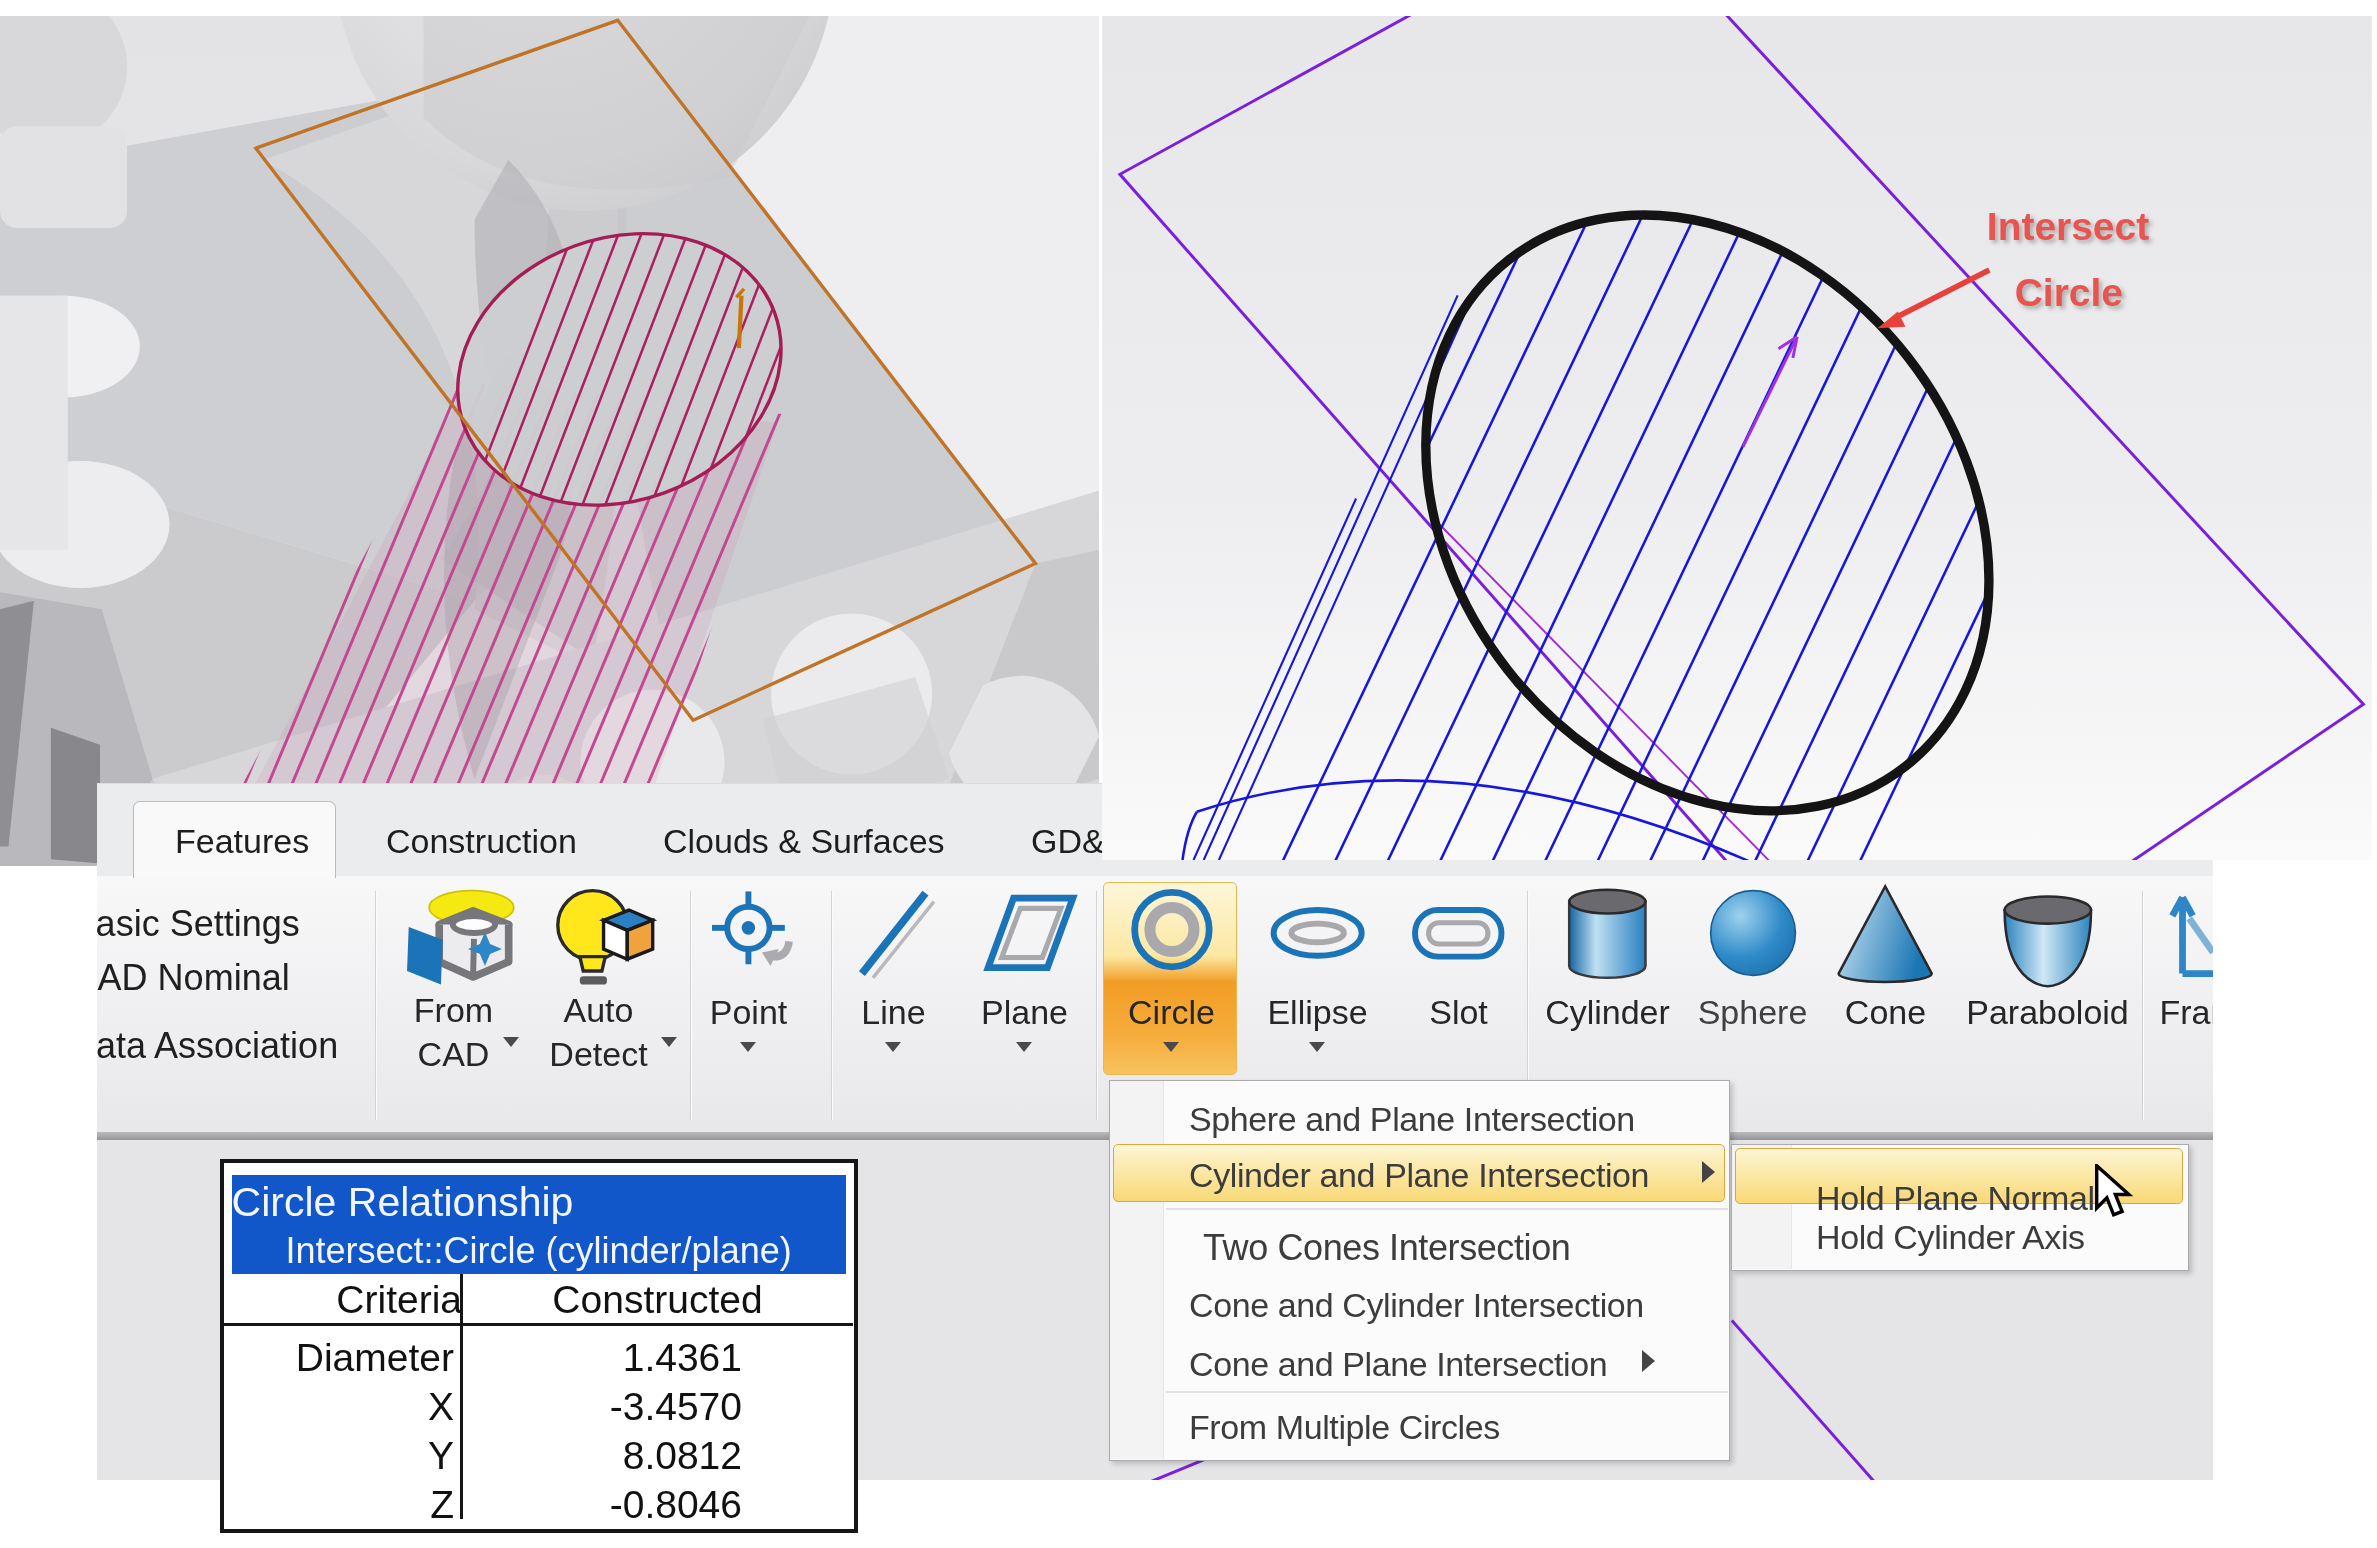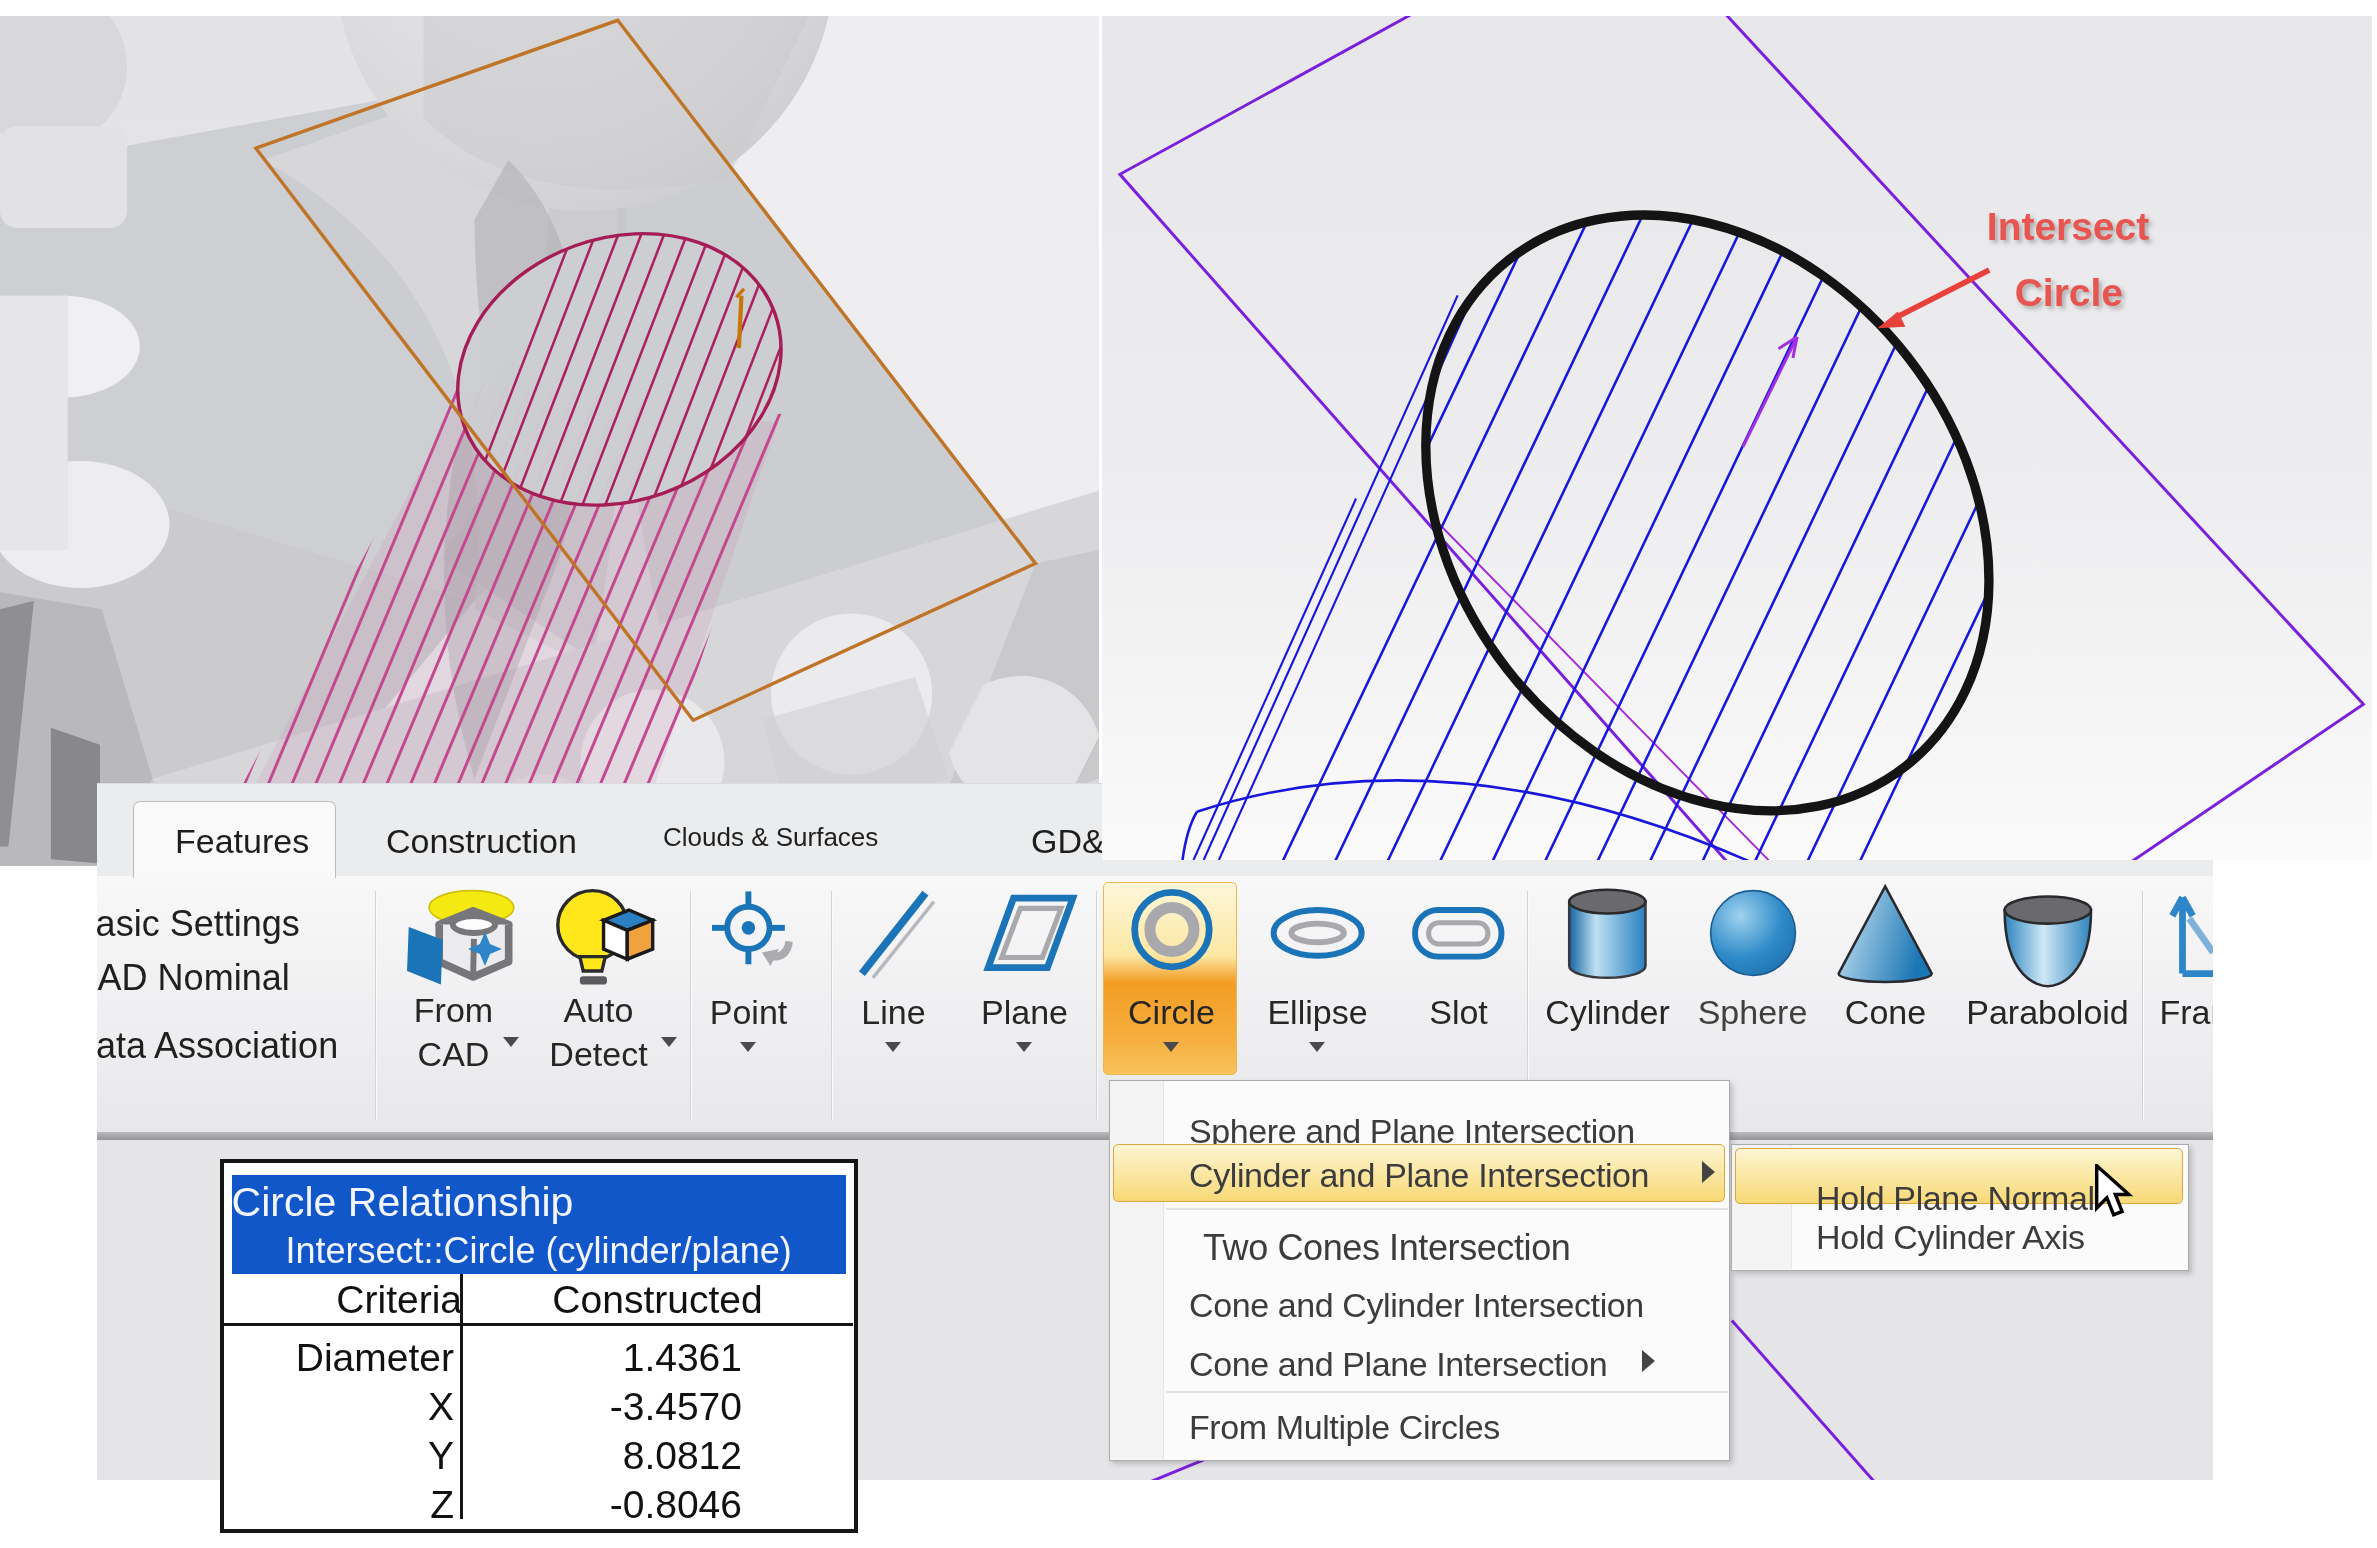--- a/index.html
+++ b/index.html
@@ -108,21 +108,21 @@
 <div style="position:absolute;left:0;top:93px;width:2116px;height:256px;background:linear-gradient(#f8f8f9,#efeff1 55%,#e8e8ea)"></div>
 <div style="position:absolute;left:0;top:349px;width:2116px;height:8.5px;background:linear-gradient(#babbbd,#8f9093)"></div>
 <div style="position:absolute;left:0;top:357px;width:2116px;height:340px;background:#e5e5e8"></div>
 <svg style="position:absolute;left:0;top:357px" width="2116" height="340" viewBox="0 0 2498 401">
 <line x1="1310" y1="376" x2="1232" y2="408" stroke="#7a20dd" stroke-width="3.5"></line>
 <line x1="1930" y1="213" x2="2098" y2="403" stroke="#7a20dd" stroke-width="3.5"></line>
 </svg>
 <div style="position:absolute;left:36px;top:18px;width:203px;height:77px;background:#f9f9fa;border:1.7px solid #bcbcbf;border-bottom:none;border-radius:6.8px 6.8px 0 0"></div>
 <div style="font-family:'Liberation Sans',sans-serif;font-size:34px;color:#1e1e1e;position:absolute;top:39px;left:78px">Features</div>
 <div style="font-family:'Liberation Sans',sans-serif;font-size:34px;color:#1e1e1e;position:absolute;top:39px;left:289px">Construction</div>
-<div style="font-family:'Liberation Sans',sans-serif;font-size:26px;color:#1e1e1e;position:absolute;top:39px;left:566px">Clouds &amp; Surfaces</div>
+<div style="font-family:'Liberation Sans',sans-serif;font-size:34px;color:#1e1e1e;position:absolute;top:39px;left:566px">Clouds &amp; Surfaces</div>
 <div style="font-family:'Liberation Sans',sans-serif;font-size:34px;color:#1e1e1e;position:absolute;top:39px;left:934px">GD&amp;T</div>
 <div style="font-family:'Liberation Sans',sans-serif;font-size:36px;color:#1f1f1f;position:absolute;left:-25.4px;top:120px">Basic Settings</div>
 <div style="font-family:'Liberation Sans',sans-serif;font-size:36px;color:#1f1f1f;position:absolute;left:-25.4px;top:174px">CAD Nominal</div>
 <div style="font-family:'Liberation Sans',sans-serif;font-size:36px;color:#1f1f1f;position:absolute;left:-27px;top:242px">Data Association</div>
 <div style="position:absolute;left:278px;top:108px;width:1.7px;height:229px;background:#d3d3d6;border-right:0.8px solid #fbfbfc"></div>
 <div style="position:absolute;left:593px;top:108px;width:1.7px;height:229px;background:#d3d3d6;border-right:0.8px solid #fbfbfc"></div>
 <div style="position:absolute;left:734px;top:108px;width:1.7px;height:229px;background:#d3d3d6;border-right:0.8px solid #fbfbfc"></div>
 <div style="position:absolute;left:999px;top:108px;width:1.7px;height:229px;background:#d3d3d6;border-right:0.8px solid #fbfbfc"></div>
 <div style="position:absolute;left:1430px;top:108px;width:1.7px;height:229px;background:#d3d3d6;border-right:0.8px solid #fbfbfc"></div>
 <div style="position:absolute;left:2045px;top:108px;width:1.7px;height:229px;background:#d3d3d6;border-right:0.8px solid #fbfbfc"></div>
@@ -268,21 +268,21 @@
 <ellipse cx="715" cy="587" rx="300" ry="380" transform="rotate(-38 715 587)" fill="none" stroke="#141414" stroke-width="11"></ellipse>
 <line x1="757" y1="509" x2="821" y2="379" stroke="#a22fe2" stroke-width="3.5"></line>
 <path d="M 821,379 L 799,393 M 821,379 L 816,404" fill="none" stroke="#a22fe2" stroke-width="3.5"></path>
 <line x1="1048" y1="300" x2="940" y2="355" stroke="#e8403a" stroke-width="6.5"></line>
 <polygon points="916,369 940,349 949,367" fill="#e8403a"></polygon>
 <text x="1141" y="265" font-family="Liberation Sans, sans-serif" font-size="46" font-weight="bold" fill="#e85550" text-anchor="middle" style="text-shadow:3px 3px 4px rgba(120,120,120,0.55)">Intersect</text>
 <text x="1142" y="343" font-family="Liberation Sans, sans-serif" font-size="46" font-weight="bold" fill="#e85550" text-anchor="middle" style="text-shadow:3px 3px 4px rgba(120,120,120,0.55)">Circle</text>
 </svg>
 <div style="position:absolute;left:1109px;top:1080px;width:621px;height:381px;background:#fbfbfb;border:1.7px solid #ababab;box-shadow:3.4px 3.4px 5.1px rgba(0,0,0,0.18);z-index:5">
 <div style="position:absolute;left:0;top:0;width:54px;height:378px;background:#f3f3f4;border-right:1.7px solid #e6e6e8"></div>
-<div style="position:absolute;left:79px;top:18.6px;font-family:'Liberation Sans',sans-serif;font-size:34px;color:#3c3c3c;letter-spacing:-0.4px;margin-top:12px;">Sphere and Plane Intersection</div>
+<div style="position:absolute;left:79px;top:18.6px;font-family:'Liberation Sans',sans-serif;font-size:34px;color:#3c3c3c;letter-spacing:-0.4px;">Sphere and Plane Intersection</div>
 <div style="position:absolute;left:2.5px;top:63px;width:612px;height:58px;border-radius:5.1px;border:1.7px solid #dba63d;background:linear-gradient(#fdf5d4,#fbe9a9 45%,#f9d977)"></div>
 <div style="position:absolute;left:79px;top:75px;font-family:'Liberation Sans',sans-serif;font-size:34px;color:#3c3c3c;letter-spacing:-0.4px;">Cylinder and Plane Intersection</div>
 <div style="position:absolute;left:592px;top:80px;width:0;height:0;border-top:11px solid transparent;border-bottom:11px solid transparent;border-left:13.6px solid #444"></div>
 <div style="position:absolute;left:56px;top:127px;width:562px;height:1.7px;background:#e2e2e4"></div>
 <div style="position:absolute;left:93px;top:146px;font-family:'Liberation Sans',sans-serif;font-size:36px;color:#3c3c3c;letter-spacing:-0.4px;">Two Cones Intersection</div>
 <div style="position:absolute;left:79px;top:205px;font-family:'Liberation Sans',sans-serif;font-size:34px;color:#3c3c3c;letter-spacing:-0.4px;">Cone and Cylinder Intersection</div>
 <div style="position:absolute;left:79px;top:264px;font-family:'Liberation Sans',sans-serif;font-size:34px;color:#3c3c3c;letter-spacing:-0.4px;">Cone and Plane Intersection</div>
 <div style="position:absolute;left:532px;top:269px;width:0;height:0;border-top:11px solid transparent;border-bottom:11px solid transparent;border-left:13.6px solid #444"></div>
 <div style="position:absolute;left:56px;top:310px;width:562px;height:1.7px;background:#e2e2e4"></div>
 <div style="position:absolute;left:79px;top:327px;font-family:'Liberation Sans',sans-serif;font-size:34px;color:#3c3c3c;letter-spacing:-0.4px;">From Multiple Circles</div>

